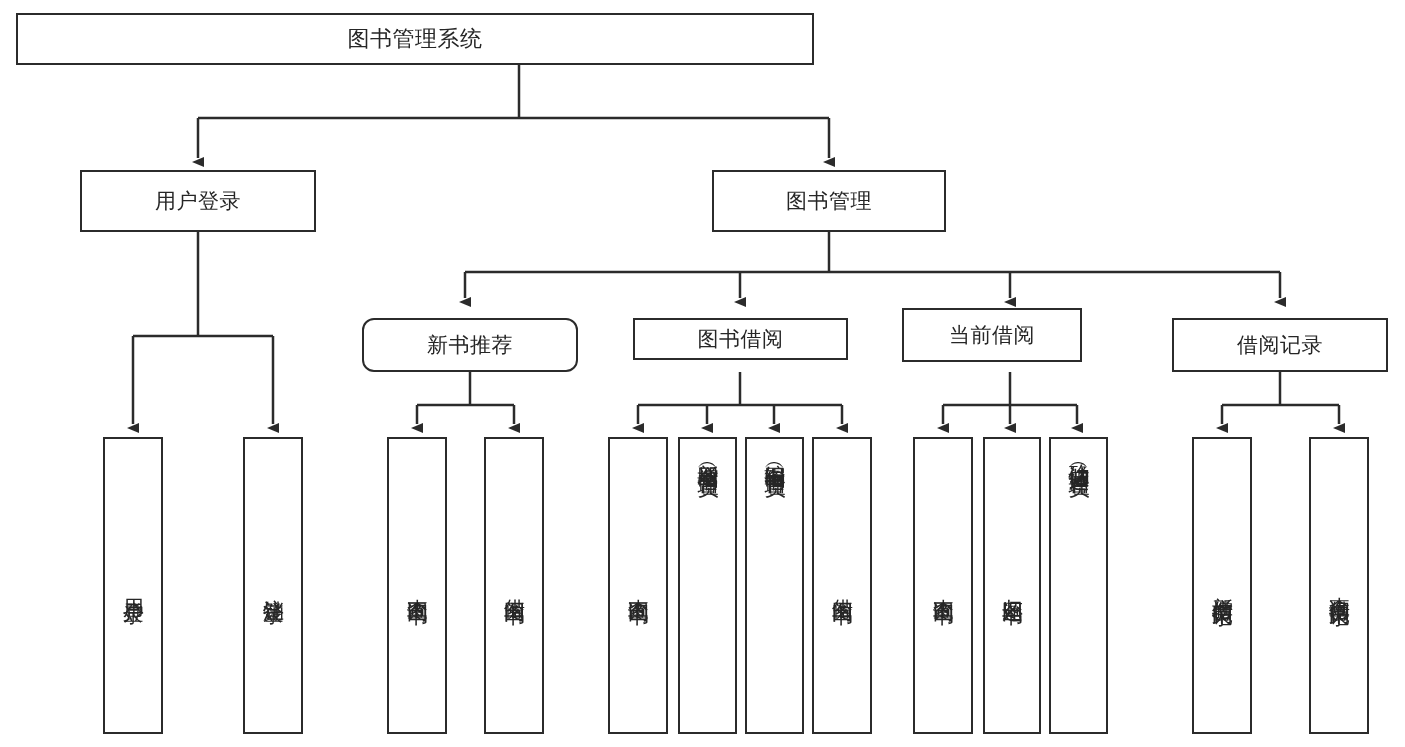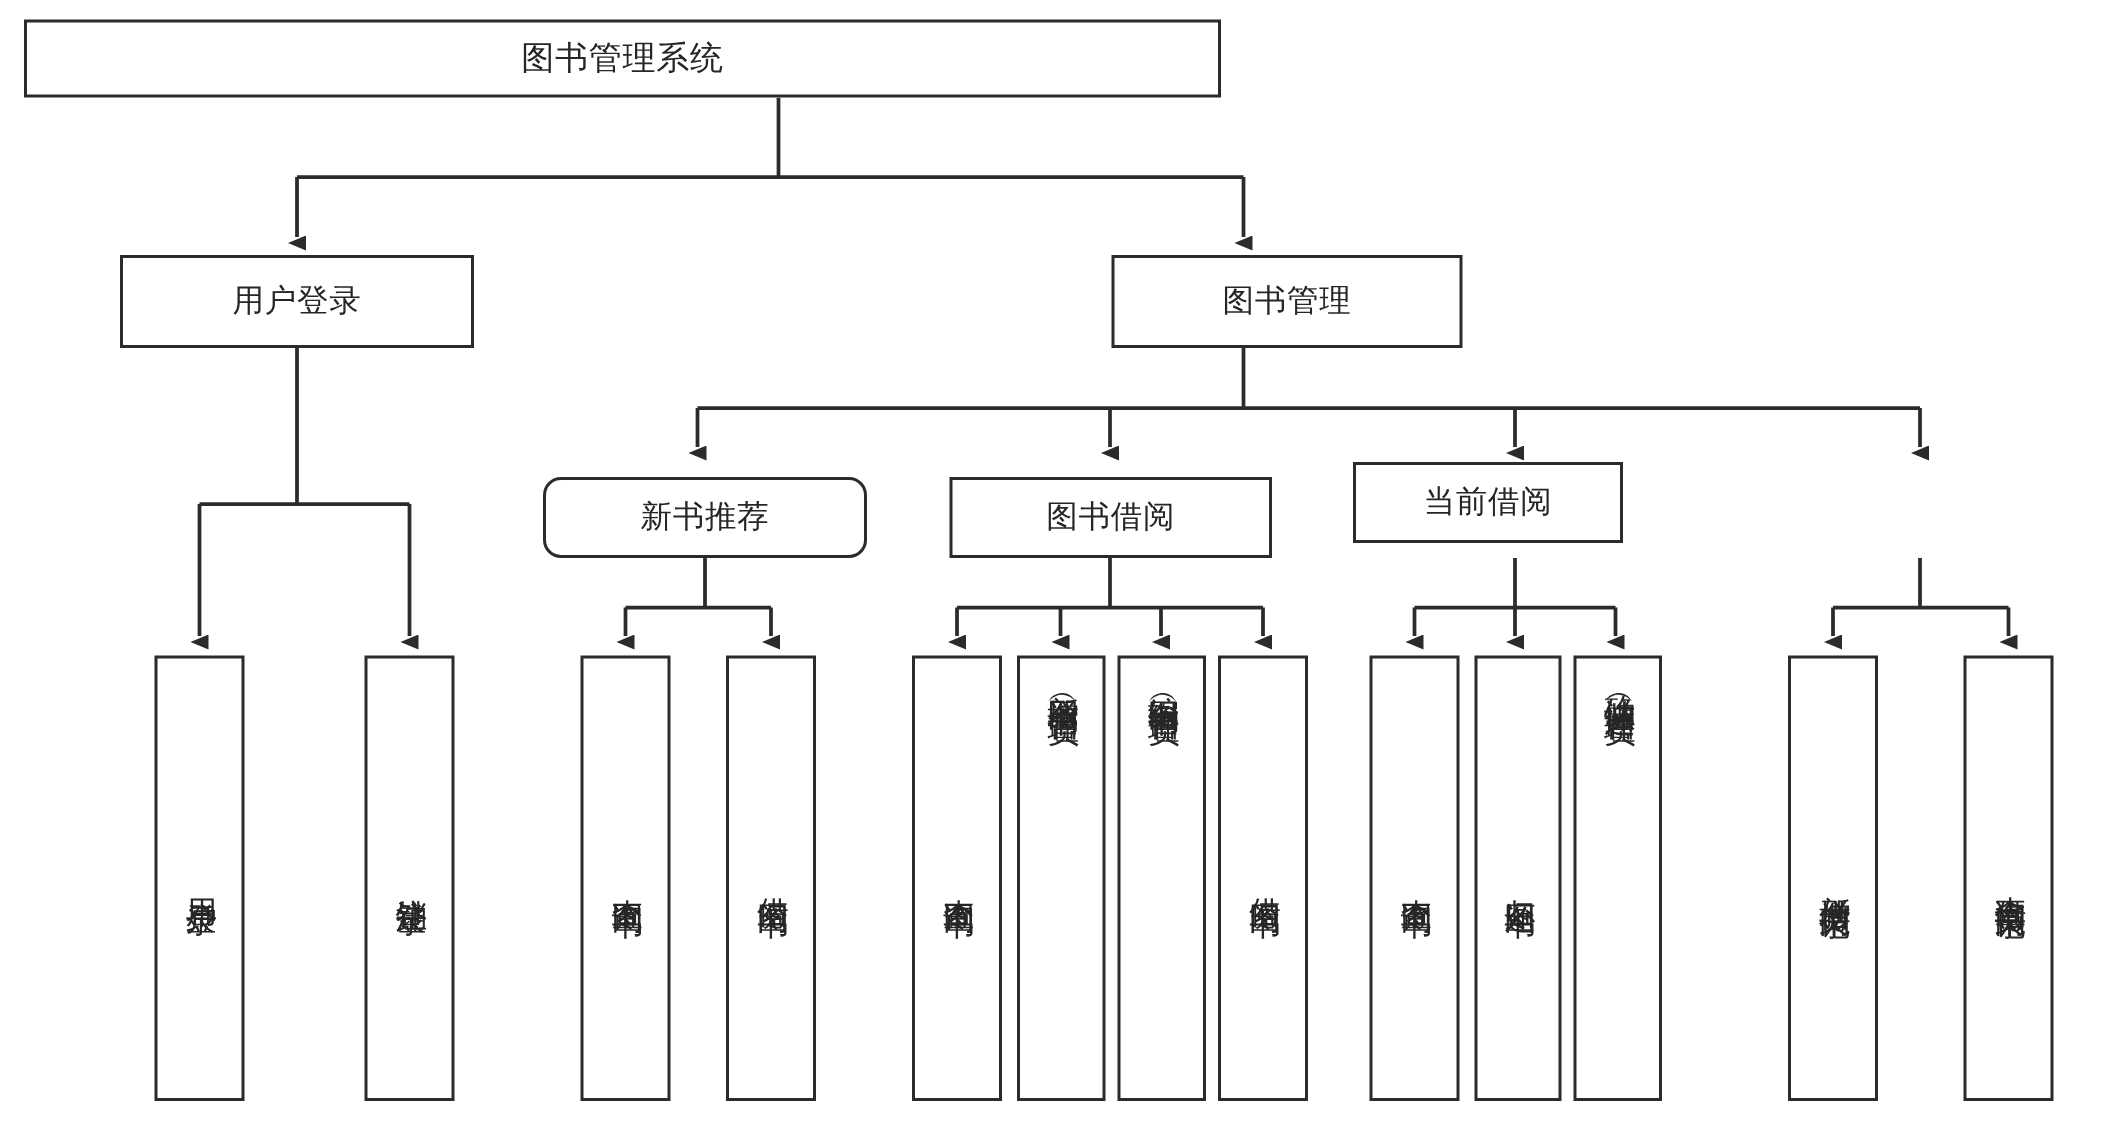--- a/index.html
+++ b/index.html
@@ -132,33 +132,36 @@
     </g>
   </svg>
 
   <div class="node horiz root" style="left:16px; top:13px; width:798px; height:52px;">
     <span class="label">图书管理系统</span>
   </div>
 
   <div class="node horiz" style="left:80px; top:170px; width:236px; height:62px;">
     <span class="label">用户登录</span>
   </div>
-  <div class="node horiz" style="left:712px; top:170px; width:234px; height:62px;margin-left:29px;">
+  <div class="node horiz" style="left:712px; top:170px; width:234px; height:62px;">
     <span class="label">图书管理</span>
   </div>
 
   <div class="node horiz" style="left:362px; top:318px; width:216px; height:54px;border-radius:12px;">
     <span class="label">新书推荐</span>
   </div>
-  <div class="node horiz" style="left:633px; top:318px; width:215px; height:54px;">
+  <div class="node horiz" style="left:633px; top:318px; width:215px; height:42px;">
     <span class="label">图书借阅</span>
   </div>
   <div class="node horiz" style="left:902px; top:308px; width:180px; height:54px;">
     <span class="label">当前借阅</span>
   </div>
+  <div class="node horiz" style="left:1172px; top:318px; width:216px; height:54px;">
+    <span class="label">借阅记录</span>
+  </div>
 
   <div class="node vert centered" style="left:103px; top:437px; width:60px; height:297px;">
     <span class="label">用户登录</span>
   </div>
   <div class="node vert centered" style="left:243px; top:437px; width:60px; height:297px;">
     <span class="label">注销登录</span>
   </div>
 
   <div class="node vert centered" style="left:387px; top:437px; width:60px; height:297px;">
     <span class="label">查询图书</span>

